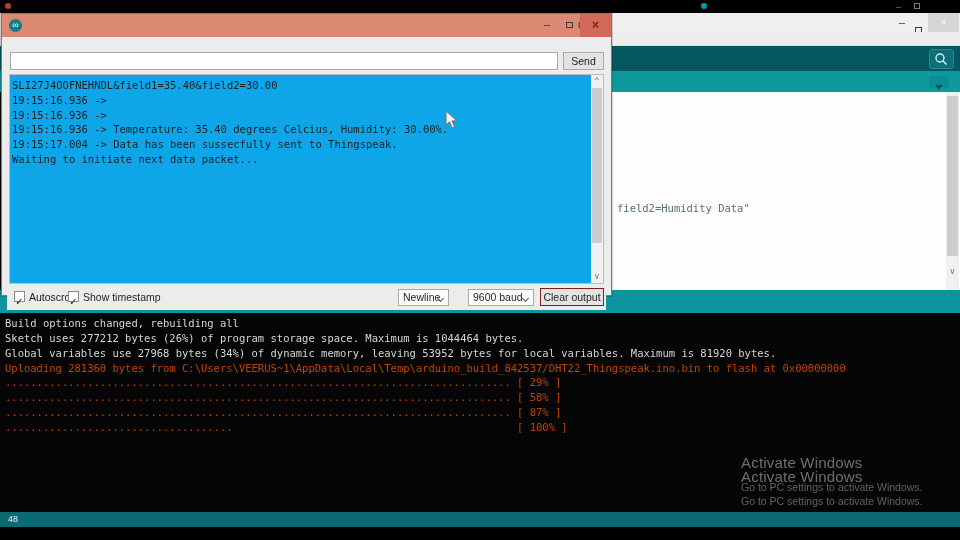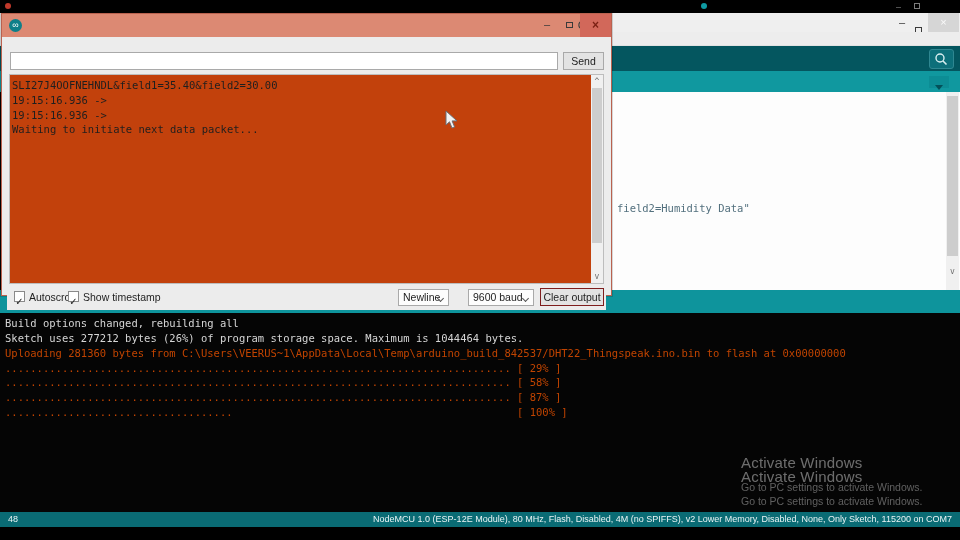--- a/index.html
+++ b/index.html
@@ -53,21 +53,21 @@
   #sm-title { width:100%; text-align:right; line-height:23px; font-size:11.5px; color:#3c3c3c; }
   #sm-icon { left:7px; top:5px; width:13px; height:13px; border-radius:50%; background:#0e7f89; color:#fff; font-size:9px; line-height:13px; text-align:center; }
   #sm-min { left:534px; top:4px; width:22px; }
   #sm-max { left:556px; top:4px; width:22px; }
   #sm-close { left:578px; top:0px; width:31px; height:23px; background:#d2685a; color:#7c2114; font-weight:bold; font-size:12px; line-height:22px; text-align:center; }
   #sm-body { left:5px; top:23px; width:599px; height:253px; background:#ececec; }
 
   #sm-input { left:3px; top:15px; width:548px; height:18px; background:#fff; border:1px solid #a9a9a9; font-size:11px; padding:0 3px; }
   #sm-send { left:556px; top:15px; width:41px; height:18px; background:#e3e3e3; border:1px solid #a9a9a9; font-size:10.5px; color:#222; text-align:center; line-height:16px; }
 
-  #sm-output { left:2px; top:37px; width:595px; height:210px; background:#c2410c; border:1px solid #bdbdbd; }
+  #sm-output { left:2px; top:37px; width:595px; height:210px; background:#0ea5e9; border:1px solid #bdbdbd; }
   #sm-output-lines { position:absolute; left:2px; top:3px; }
   .sline { font-family:"DejaVu Sans Mono",monospace; font-size:10.5px; line-height:14.8px; color:#1f1f1f; white-space:pre; }
 
   #sm-scroll { right:0; top:0; width:12px; height:208px; background:#f0f0f0; }
   #sm-scroll-thumb { left:1px; top:13px; width:10px; height:155px; background:#cdcdcd; }
 
   #sm-bottombar { left:0; top:247px; width:599px; height:26px; background:#ececec; }
   .checkbox { width:11px; height:11px; background:#fff; border:1px solid #8a8a8a; text-align:center; }
   .checkbox .check { color:#222; font-size:10px; line-height:10px; position:relative; top:-1px; }
   .ctl-label { font-size:10.5px; color:#1e1e1e; line-height:12px; }
@@ -118,31 +118,31 @@
     <div id="ide-scroll-thumb" class="abs"></div>
     <div class="abs scroll-arrow" style="bottom:14px;">v</div>
   </div>
 
   <div id="ide-band" class="abs"></div>
 
   <div id="console" class="abs">
     <div id="console-lines">
         <div class="cline normal">Build options changed, rebuilding all</div>
         <div class="cline normal">Sketch uses 277212 bytes (26%) of program storage space. Maximum is 1044464 bytes.</div>
+        <div class="cline normal">Global variables use 27968 bytes (34%) of dynamic memory, leaving 53952 bytes for local variables. Maximum is 81920 bytes.</div>
         <div class="cline upload">Uploading 281360 bytes from C:\Users\VEERUS~1\AppData\Local\Temp\arduino_build_842537/DHT22_Thingspeak.ino.bin to flash at 0x00000000</div>
         <div class="cline upload">................................................................................ [ 29% ]</div>
         <div class="cline upload">................................................................................ [ 58% ]</div>
         <div class="cline upload">................................................................................ [ 87% ]</div>
         <div class="cline upload">....................................                                             [ 100% ]</div>
       </div>
   </div>
 
   <div id="status-bar" class="abs">
     <span id="status-left">48</span>
-    <span id="status-right">NodeMCU 1.0 (ESP-12E Module), 80 MHz, Flash, Disabled, 4M (no SPIFFS), v2 Lower Memory, Disabled, None, Only Sketch, 115200 on COM7</span>
   </div>
   <div id="bottom-bar" class="abs"></div>
 
   <div class="abs watermark" style="left:741px;top:455px;">
     <div class="wm-title">Activate Windows</div>
     <div class="wm-sub">Go to PC settings to activate Windows.</div>
   </div>
   <div class="abs watermark" style="left:741px;top:469px;">
     <div class="wm-title">Activate Windows</div>
     <div class="wm-sub">Go to PC settings to activate Windows.</div>
@@ -159,20 +159,22 @@
 
     <div id="sm-body" class="abs">
       <input id="sm-input" class="abs" type="text" value="" style="">
       <div id="sm-send" class="abs">Send</div>
 
       <div id="sm-output" class="abs">
         <div id="sm-output-lines">
             <div class="sline">SLI27J4OOFNEHNDL&amp;field1=35.40&amp;field2=30.00</div>
             <div class="sline">19:15:16.936 -&gt; </div>
             <div class="sline">19:15:16.936 -&gt; </div>
+            <div class="sline">19:15:16.936 -&gt; Temperature: 35.40 degrees Celcius, Humidity: 30.00%.</div>
+            <div class="sline">19:15:17.004 -&gt; Data has been sussecfully sent to Thingspeak.</div>
             <div class="sline">Waiting to initiate next data packet...</div>
           </div>
         <div id="sm-scroll" class="abs">
           <div class="scroll-arrow abs" style="top:2px;">^</div>
           <div id="sm-scroll-thumb" class="abs"></div>
           <div class="scroll-arrow abs" style="bottom:2px;">v</div>
         </div>
       </div>
 
       <div id="sm-bottombar" class="abs">

